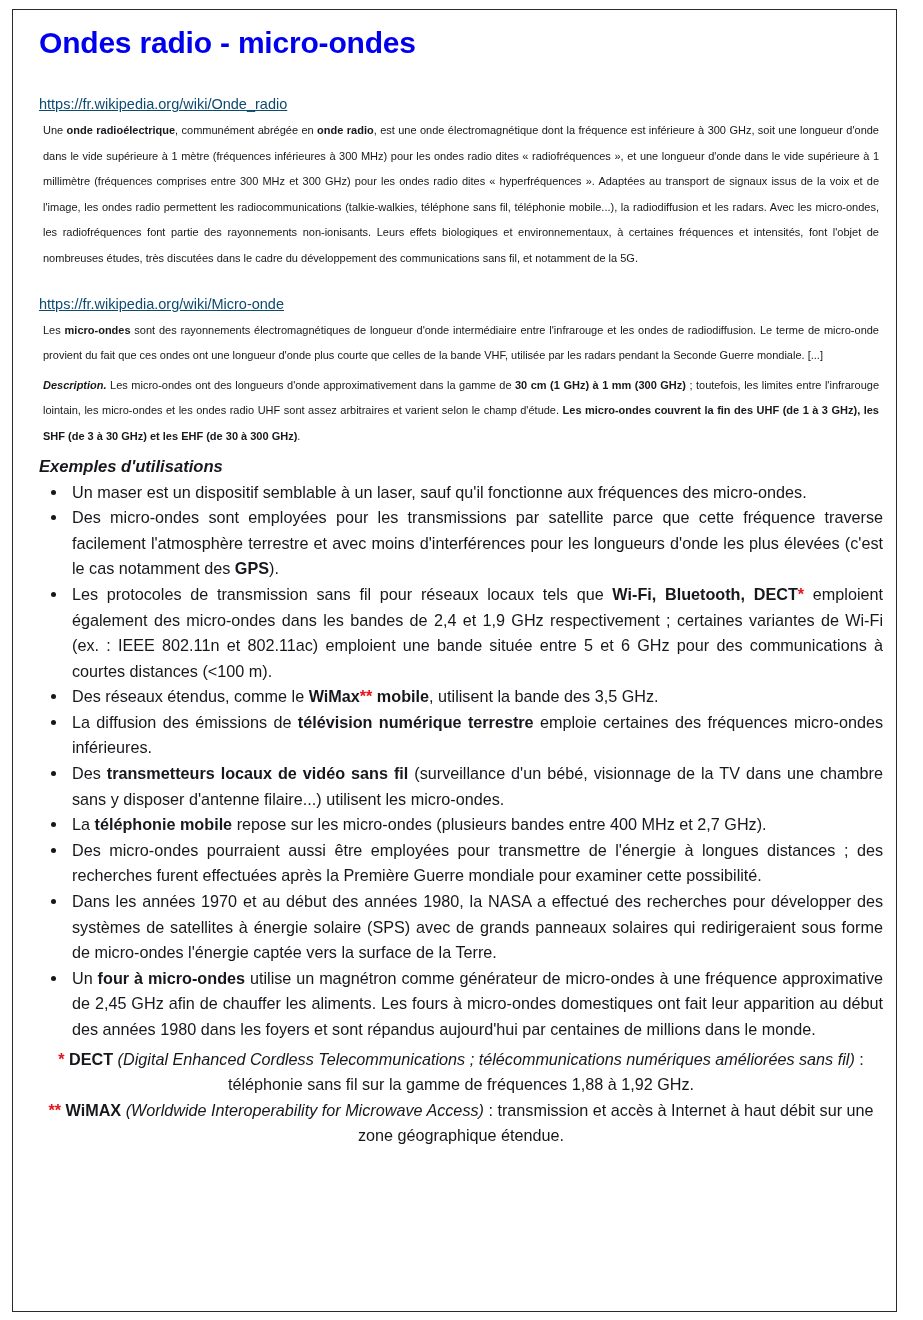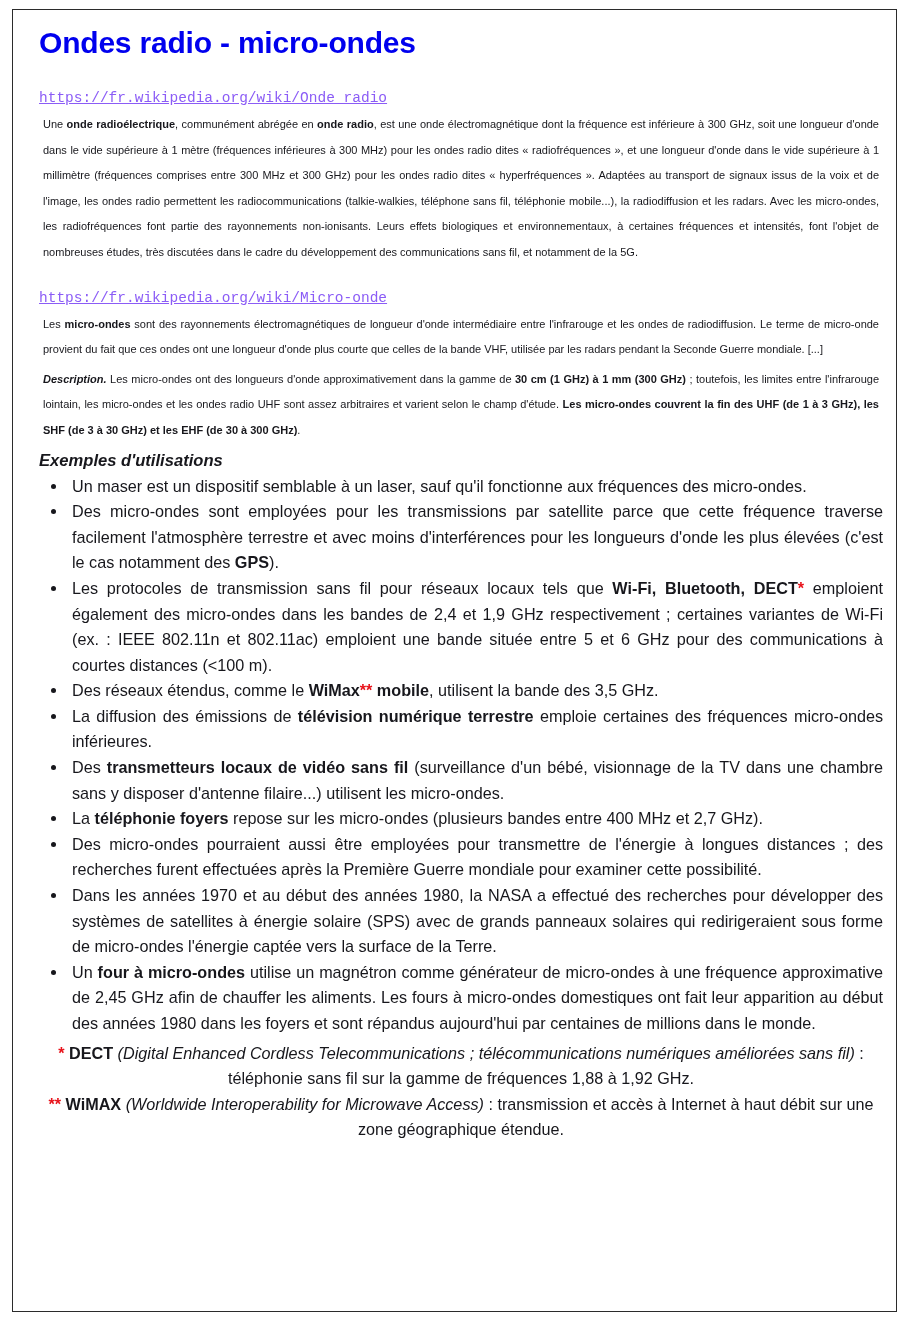--- a/index.html
+++ b/index.html
@@ -24,37 +24,37 @@
     box-sizing: border-box;
   }
   .page-inner {
     position: absolute;
     left: 26px;
     top: 13px;
     width: 844px;
     box-sizing: border-box;
   }
   h1.doc-title {
-    margin: 0 0 9px 0;
+    margin: 0 0 15px 0;
     padding: 0;
     color: #0000ee;
     font-size: 30px;
     font-weight: bold;
     letter-spacing: -0.2px;
     line-height: 40px;
     font-family: "Liberation Sans", sans-serif;
   }
   .spacer-title { height: 16px; }
   a.src-link, .src-link {
-    color: #8b5cf6;
+    color: #0c4a6e;
     text-decoration: underline;
     font-size: 14.5px;
     line-height: 20px;
     display: block;
-    font-family: Liberation Mono, monospace;
+    font-family: Liberation Sans, sans-serif;
   }
   p.body-par {
     margin: 4px;
     padding: 0;
     text-align: justify;
     font-size: 11px;
     line-height: 25.6px;
     color: #17171c;
     font-family: "Liberation Sans", sans-serif;
   }
@@ -131,21 +131,21 @@
 
     <h2 class="sec-head">Exemples d'utilisations</h2>
 
     <ul class="bullets" id="bullet-list">
         <li><span class="bullet-dot"></span><span>Un maser est un dispositif semblable à un laser, sauf qu'il fonctionne aux fréquences des micro-ondes.</span></li>
         <li><span class="bullet-dot"></span><span>Des micro-ondes sont employées pour les transmissions par satellite parce que cette fréquence traverse facilement l'atmosphère terrestre et avec moins d'interférences pour les longueurs d'onde les plus élevées (c'est le cas notamment des </span><b>GPS</b><span>).</span></li>
         <li><span class="bullet-dot"></span><span>Les protocoles de transmission sans fil pour réseaux locaux tels que </span><b>Wi-Fi, Bluetooth, DECT</b><span class="red">*</span><span> emploient également des micro-ondes dans les bandes de 2,4 et 1,9 GHz respectivement ; certaines variantes de Wi-Fi (ex. : IEEE 802.11n et 802.11ac) emploient une bande située entre 5 et 6 GHz pour des communications à courtes distances (&lt;100 m).</span></li>
         <li><span class="bullet-dot"></span><span>Des réseaux étendus, comme le </span><b>WiMax</b><span class="red">**</span><b> mobile</b><span>, utilisent la bande des 3,5 GHz.</span></li>
         <li><span class="bullet-dot"></span><span>La diffusion des émissions de </span><b>télévision numérique terrestre</b><span> emploie certaines des fréquences micro-ondes inférieures.</span></li>
         <li><span class="bullet-dot"></span><span>Des </span><b>transmetteurs locaux de vidéo sans fil</b><span> (surveillance d'un bébé, visionnage de la TV dans une chambre sans y disposer d'antenne filaire...) utilisent les micro-ondes.</span></li>
-        <li><span class="bullet-dot"></span><span>La </span><b>téléphonie foyers</b><span> repose sur les micro-ondes (plusieurs bandes entre 400 MHz et 2,7 GHz).</span></li>
+        <li><span class="bullet-dot"></span><span>La </span><b>téléphonie mobile</b><span> repose sur les micro-ondes (plusieurs bandes entre 400 MHz et 2,7 GHz).</span></li>
         <li><span class="bullet-dot"></span><span>Des micro-ondes pourraient aussi être employées pour transmettre de l'énergie à longues distances ; des recherches furent effectuées après la Première Guerre mondiale pour examiner cette possibilité.</span></li>
         <li><span class="bullet-dot"></span><span>Dans les années 1970 et au début des années 1980, la NASA a effectué des recherches pour développer des systèmes de satellites à énergie solaire (SPS) avec de grands panneaux solaires qui redirigeraient sous forme de micro-ondes l'énergie captée vers la surface de la Terre.</span></li>
         <li><span class="bullet-dot"></span><span>Un </span><b>four à micro-ondes</b><span> utilise un magnétron comme générateur de micro-ondes à une fréquence approximative de 2,45 GHz afin de chauffer les aliments. Les fours à micro-ondes domestiques ont fait leur apparition au début des années 1980 dans les foyers et sont répandus aujourd'hui par centaines de millions dans le monde.</span></li>
       </ul>
 
     <div class="gap-xs"></div>
 
     <div class="footnotes" id="footnotes-block">
         <p><span class="red">*</span> <b>DECT</b> <i>(Digital Enhanced Cordless Telecommunications ;  télécommunications numériques améliorées sans fil)</i><span> : téléphonie sans fil sur la gamme de fréquences 1,88 à 1,92 GHz.</span></p>
         <p><span class="red">**</span> <b>WiMAX</b> <i>(Worldwide Interoperability for Microwave Access)</i><span> : transmission et accès à Internet à haut débit sur une zone géographique étendue.</span></p>

